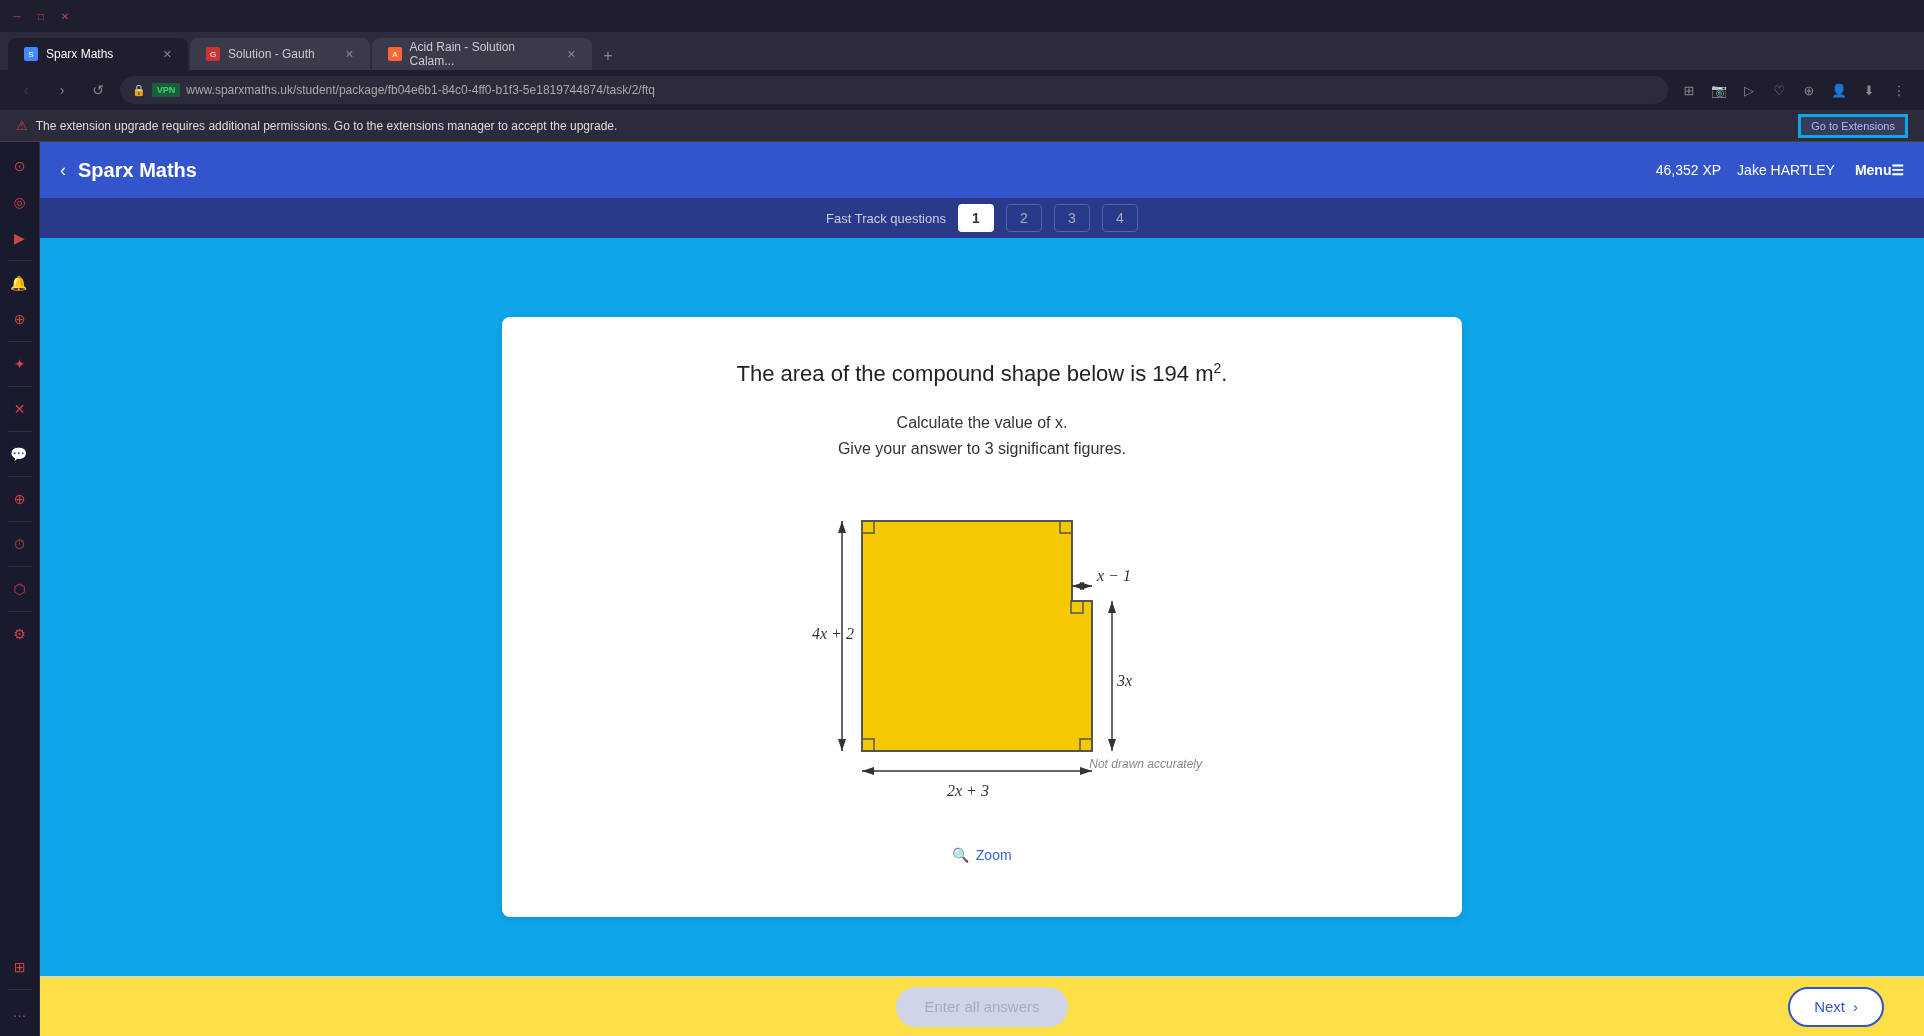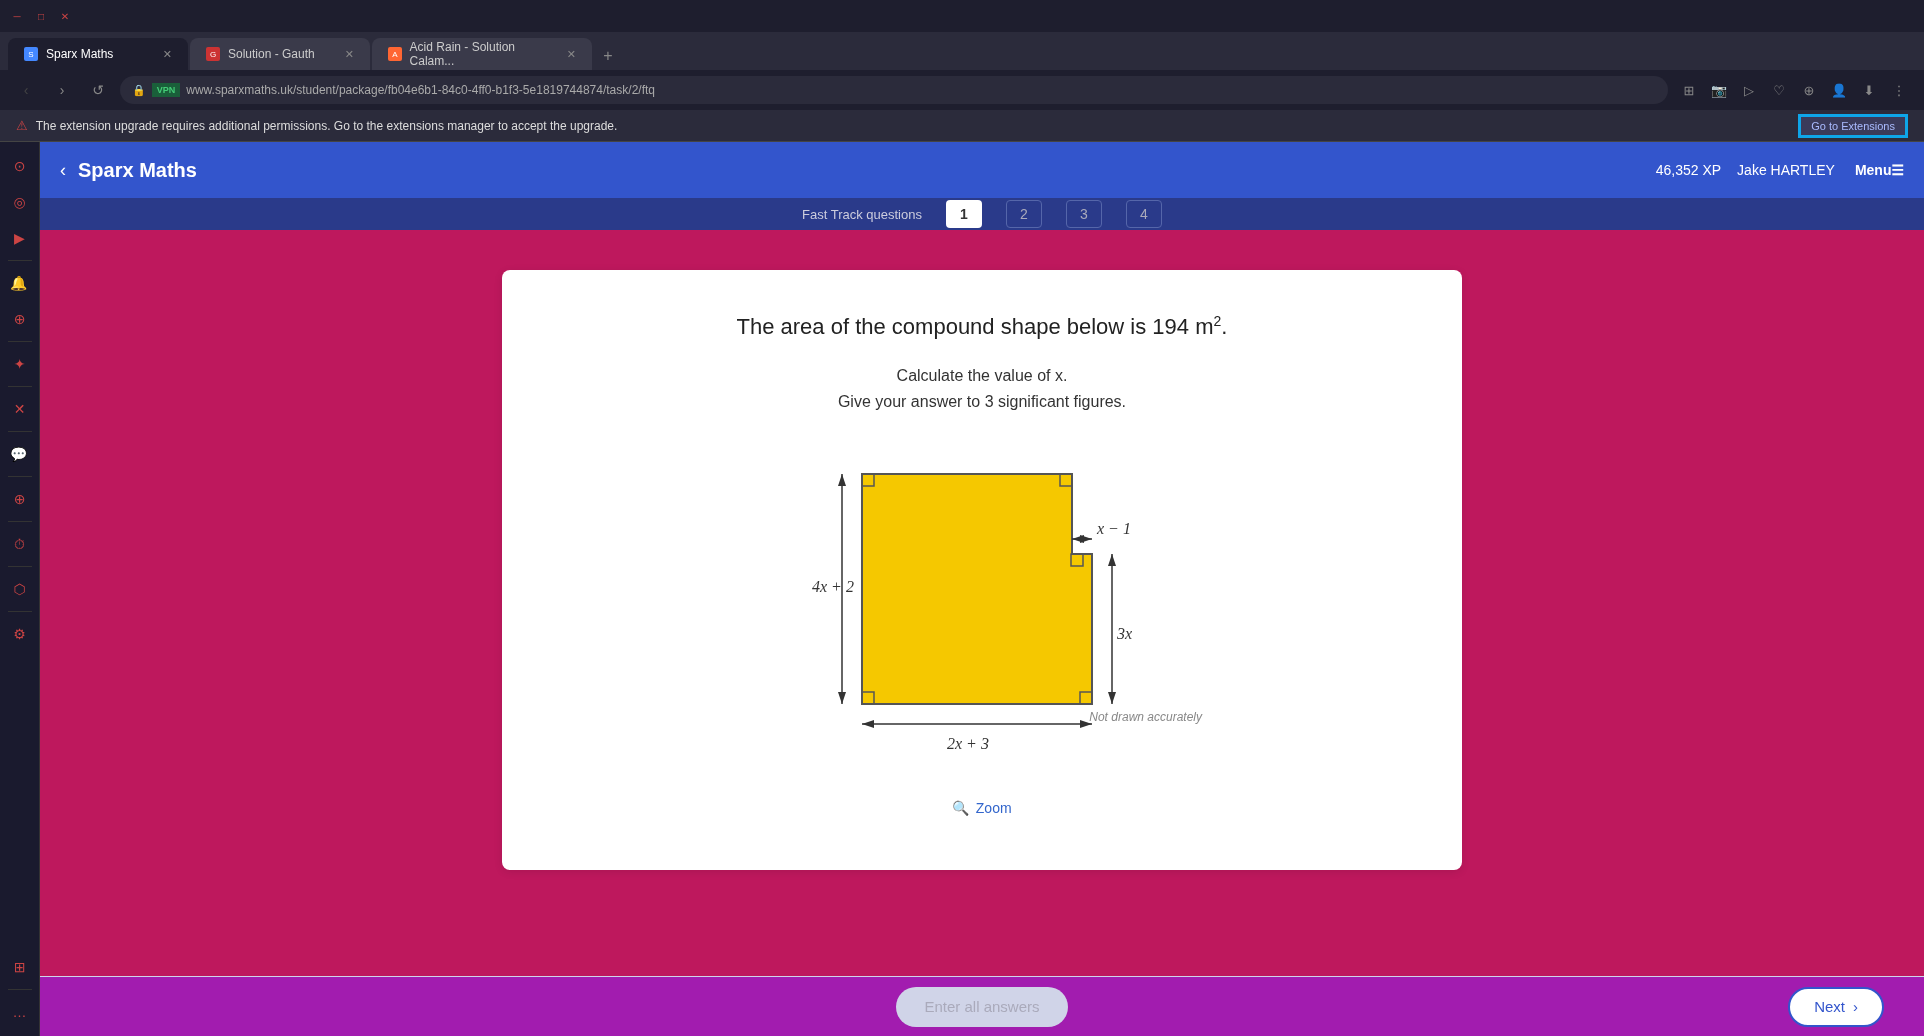--- a/index.html
+++ b/index.html
@@ -44,46 +44,46 @@
 
     
     .app-header { height: 56px; background: #3355cc; display: flex; align-items: center; padding: 0 20px; }
     .back-btn { color: white; font-size: 18px; cursor: pointer; margin-right: 12px; }
     .app-title { color: white; font-size: 20px; font-weight: bold; flex: 1; }
     .xp-display { color: white; font-size: 14px; margin-right: 16px; }
     .user-name { color: white; font-size: 14px; margin-right: 20px; }
     .menu-btn { color: white; font-size: 14px; font-weight: bold; cursor: pointer; display: flex; align-items: center; }
 
     
-    .question-nav { height: 32px; background: #2a3a8a; display: flex; align-items: center; justify-content: center; gap: 24px; }
+    .question-nav { height: 40px; background: #2a3a8a; display: flex; align-items: center; justify-content: center; gap: 12px; }
     .question-nav-label { color: #ccd; font-size: 13px; }
     .question-num { width: 36px; height: 28px; display: flex; align-items: center; justify-content: center; border-radius: 4px; font-size: 14px; cursor: pointer; color: #aab; }
     .question-num.active { background: white; color: #333; font-weight: bold; }
     .question-num.inactive { background: transparent; border: 1px solid #5566aa; color: #aab; }
 
     
-    .question-area { flex: 1; background: #be185d; padding: 40px 16px 20px; display: flex; flex-direction: column; align-items: center; position: relative; overflow-y: auto; }
+    .question-area { flex: 1; background: #0ea5e9; padding: 40px 16px 20px; display: flex; flex-direction: column; align-items: center; position: relative; overflow-y: auto; justify-content: center; }
 
     .question-card { background: white; border-radius: 8px; width: 960px; max-width: 100%; padding: 40px 50px; min-height: 600px; box-shadow: 0 2px 8px rgba(0,0,0,0.1); position: relative; }
 
     .question-text { text-align: center; font-size: 22px; color: #222; margin-bottom: 20px; line-height: 1.5; }
     .question-text sup { font-size: 14px; }
 
     .question-sub { text-align: center; font-size: 16px; color: #333; margin-bottom: 30px; line-height: 1.6; }
 
     
     .diagram-container { display: flex; justify-content: center; align-items: center; margin: 20px 0; position: relative; }
     .diagram-wrapper { position: relative; width: 400px; height: 320px; }
 
     .not-drawn { position: absolute; right: -20px; bottom: 40px; font-size: 12px; color: #888; font-style: italic; }
 
     .zoom-btn { display: flex; align-items: center; gap: 6px; color: #3366cc; font-size: 14px; cursor: pointer; margin-top: 16px; }
 
     
-    .bottom-bar { height: 60px; background: #a21caf; display: flex; align-items: center; justify-content: center; border-top: 1px solid #d0d4e8; position: relative; }
+    .bottom-bar { height: 60px; background: #fde047; display: flex; align-items: center; justify-content: center; border-top: 1px solid #d0d4e8; position: relative; }
     .enter-answers-btn { height: 40px; padding: 0 28px; background: #d0d4e8; border-radius: 20px; border: none; font-size: 15px; color: #aab; cursor: not-allowed; }
     .next-btn { position: absolute; right: 40px; height: 40px; padding: 0 24px; background: white; border: 2px solid #3355cc; border-radius: 20px; color: #3355cc; font-size: 15px; font-weight: 500; cursor: pointer; display: flex; align-items: center; gap: 8px; }
   </style>
 </head>
 <body>
 
 <div class="browser-frame">
 
   <div class="title-bar">
     <div class="title-bar-icons">

